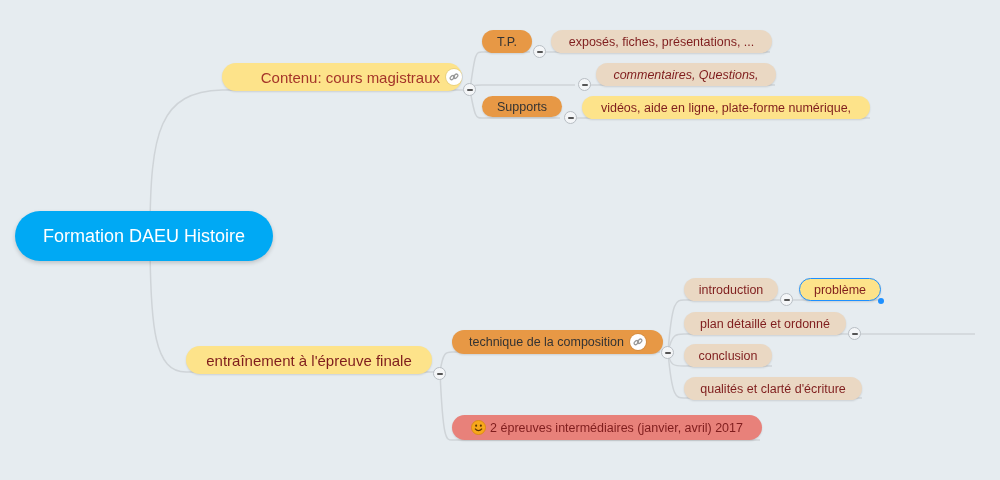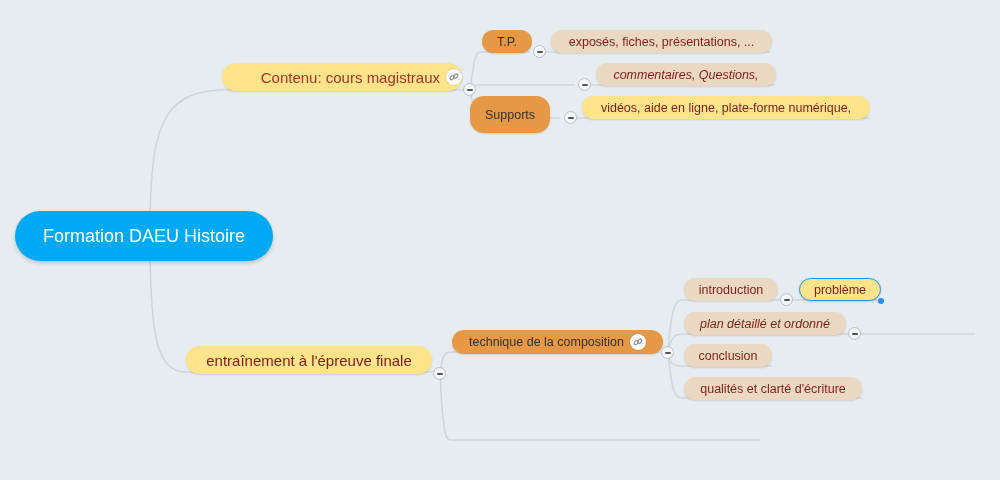--- a/index.html
+++ b/index.html
@@ -99,21 +99,21 @@
   <div class="collapse" style="left:533px; top:45px;"></div>
   <div class="node beige" style="left:551px; top:30px; width:221px; height:23px;">
     <span>exposés, fiches, présentations, ...</span>
   </div>
 
   <div class="collapse" style="left:578px; top:78px;"></div>
   <div class="node beige" style="left:596px; top:63px; width:180px; height:23px;">
     <em>commentaires, Questions,</em>
   </div>
 
-  <div class="node orange" style="left:470px; top:96px; width:80px; height:37px;">
+  <div class="node orange" style="left:482px; top:96px; width:80px; height:21px;">
     <span>Supports</span>
   </div>
   <div class="collapse" style="left:564px; top:111px;"></div>
   <div class="node yellow" style="left:582px; top:96px; width:288px; height:23px;">
     <span>vidéos, aide en ligne, plate-forme numérique,</span>
   </div>
 
   <div class="node yellow l1" style="left:186px; top:346px; width:246px; height:28px;">
     <span>entraînement à l'épreuve finale</span>
   </div>
@@ -134,26 +134,35 @@
 
   <div class="node beige" style="left:684px; top:278px; width:94px; height:23px;">
     <span>introduction</span>
   </div>
   <div class="collapse" style="left:780px; top:293px;"></div>
   <div class="node yellow selected" style="left:799px; top:278px; width:82px; height:23px;">
     <span>problème</span>
   </div>
   <div class="sel-handle" style="left:878px; top:298px;"></div>
 
-  <div class="node beige" style="left:684px; top:312px; width:162px; height:23px;font-style:italic;">
+  <div class="node beige" style="left:684px; top:312px; width:162px; height:23px;">
     <span>plan détaillé et ordonné</span>
   </div>
   <div class="collapse" style="left:848px; top:327px;"></div>
 
   <div class="node beige" style="left:684px; top:344px; width:88px; height:23px;">
     <span>conclusion</span>
   </div>
 
   <div class="node beige" style="left:684px; top:377px; width:178px; height:23px;">
     <span>qualités et clarté d'écriture</span>
   </div>
 
+  <div class="node red" style="left:452px; top:415px; width:310px; height:25px;">
+    <svg class="smiley" viewBox="0 0 16 16">
+      <circle cx="8" cy="8" r="7.5" fill="#f7a81b" stroke="#d58a0c" stroke-width="0.8"></circle>
+      <circle cx="5.5" cy="6" r="1.1" fill="#5a3200"></circle>
+      <circle cx="10.5" cy="6" r="1.1" fill="#5a3200"></circle>
+      <path d="M4.2 9.2 Q8 13.5 11.8 9.2" fill="none" stroke="#5a3200" stroke-width="1.2"></path>
+    </svg>
+    <span>2 épreuves intermédiaires (janvier, avril) 2017</span>
+  </div>
 </div>
 
 </body></html>

